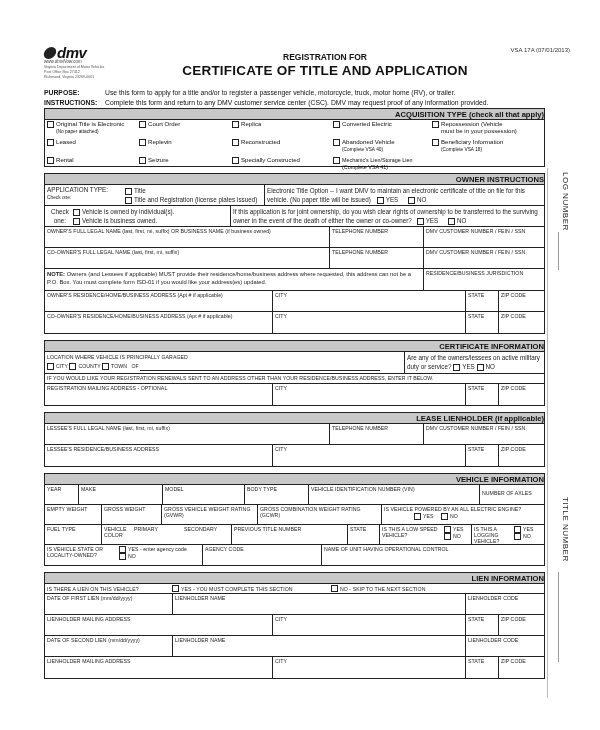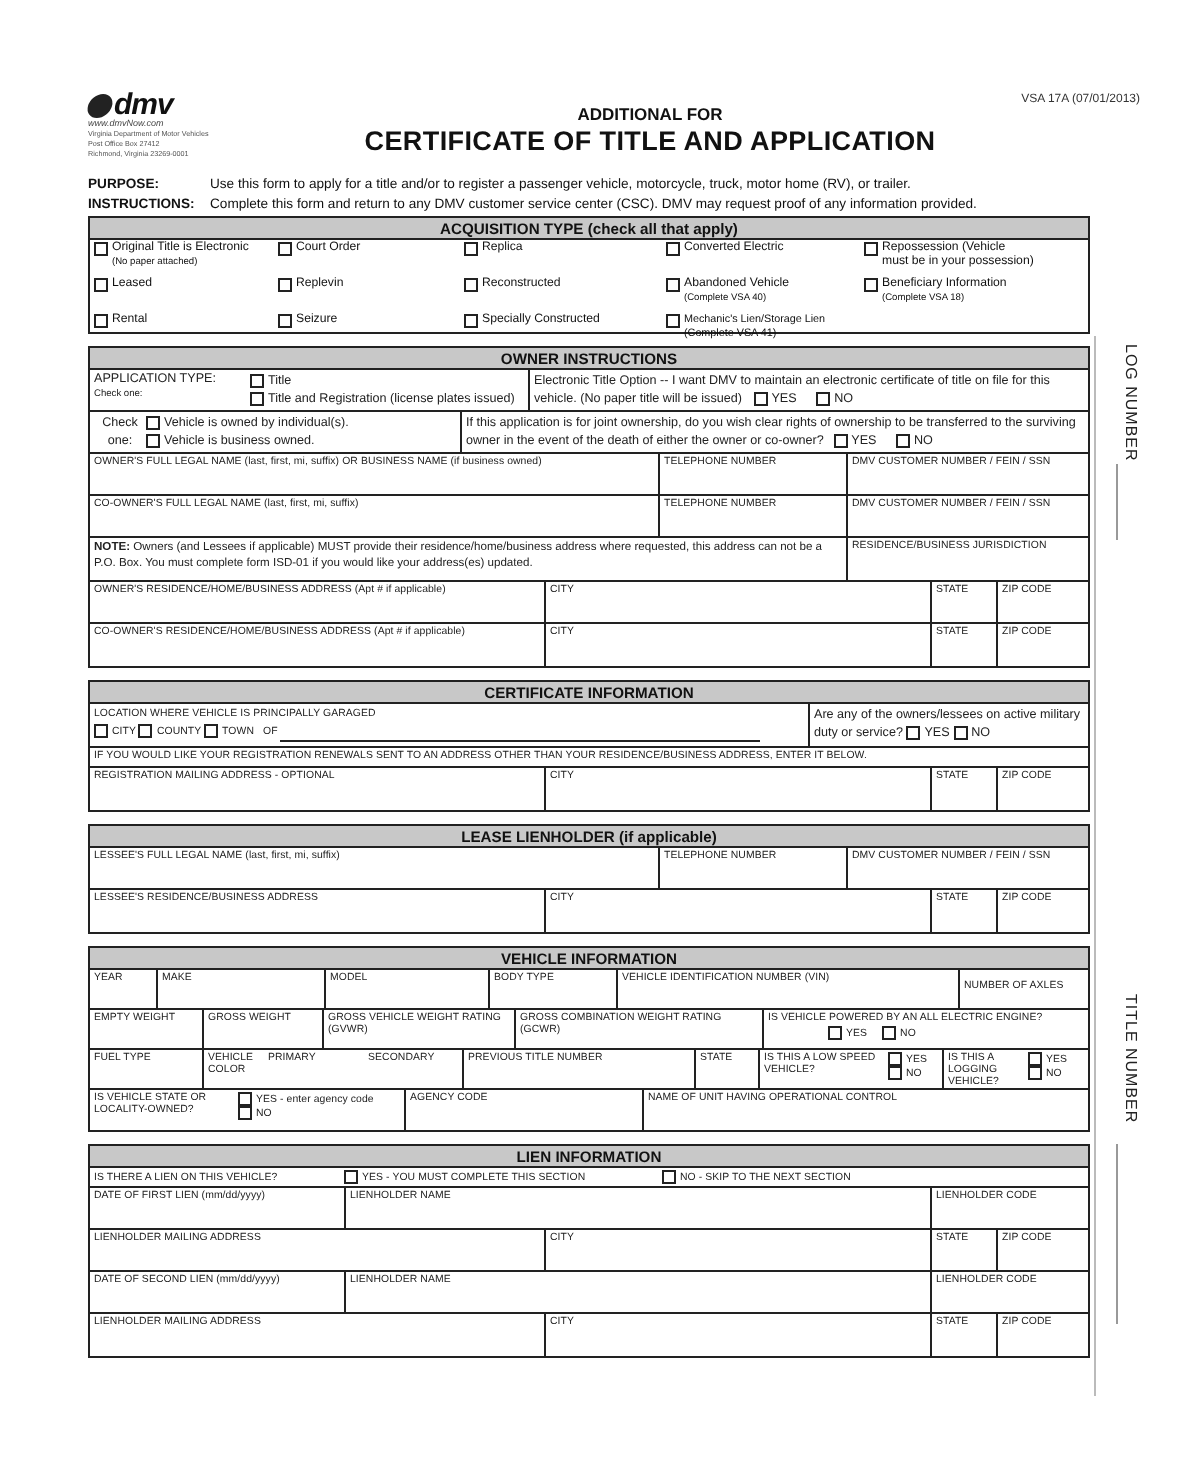--- a/index.html
+++ b/index.html
@@ -20,21 +20,21 @@
   .form-id { position: absolute; right: 30px; top: 47px; font-size: 6px; color: #333; }
   .title-small { position: absolute; left: 0; width: 600px; top: 52px; text-align: center; font-size: 8.5px; font-weight: bold; padding-left: 50px; }
   .title-big { position: absolute; left: 0; width: 600px; top: 63px; text-align: center; font-size: 13.5px; font-weight: bold; padding-left: 50px; letter-spacing: 0.2px; }
   .purpose { position: absolute; left: 44px; top: 88px; font-size: 6.8px; line-height: 10px; }
   .purpose .lbl { display: inline-block; width: 61px; font-weight: bold; }
 
   
   .form { position: absolute; left: 44px; top: 108px; width: 501px; }
   .section { border: 1px solid #222; margin-bottom: 6px; }
   .section.thick { border-width: 1.2px; }
-  .sec-head { background: #c8c8c8; text-align: center; font-weight: bold; font-size: 7.6px; height: 11px; line-height: 11px; border-bottom: 1px solid #222; }
+  .sec-head { background: #c8c8c8; text-align: right; font-weight: bold; font-size: 7.6px; height: 11px; line-height: 11px; border-bottom: 1px solid #222; }
   .row { display: flex; border-bottom: 1px solid #222; }
   .row:last-child { border-bottom: none; }
   .cell { border-right: 1px solid #222; font-size: 5px; padding: 1px 2px; color: #222; overflow: hidden; }
   .cell:last-child { border-right: none; }
   .cap { font-size: 5.2px; text-transform: none; letter-spacing: 0.05px; }
   .txt7 { font-size: 6.3px; }
   .cb { display: inline-block; width: 7px; height: 7px; border: 1px solid #222; vertical-align: middle; margin-right: 2px; background: #fff; }
   .cbrow { display: flex; align-items: flex-start; font-size: 6.1px; line-height: 6.5px; }
   .cbrow .cb { flex: none; margin-top: 0; }
   .sm { font-size: 4.8px; }
@@ -58,21 +58,21 @@
     <div class="logo-mark">
       <span class="logo-swoosh"></span>
       <span class="logo-text">dmv</span>
     </div>
     <div class="logo-web">www.dmvNow.com</div>
     <div class="logo-sub">Virginia Department of Motor Vehicles</div>
     <div class="logo-sub">Post Office Box 27412</div>
     <div class="logo-sub">Richmond, Virginia 23269-0001</div>
   </div>
   <div class="form-id">VSA 17A (07/01/2013)</div>
-  <div class="title-small">ADDITIONAL FOR</div>
+  <div class="title-small">REGISTRATION FOR</div>
   <div class="title-big">CERTIFICATE OF TITLE AND APPLICATION</div>
   <div class="purpose">
     <div><span class="lbl">PURPOSE:</span><span>Use this form to apply for a title and/or to register a passenger vehicle, motorcycle, truck, motor home (RV), or trailer.</span></div>
     <div><span class="lbl">INSTRUCTIONS:</span><span>Complete this form and return to any DMV customer service center (CSC). DMV may request proof of any information provided.</span></div>
   </div>
 
   <div class="right-rule" style="top:168px;height:530px;"></div>
   <div class="side" style="top:172px;">LOG NUMBER</div>
   <div class="side-line" style="left:558px;top:232px;height:38px;"></div>
   <div class="side" style="top:497px;">TITLE NUMBER</div>

